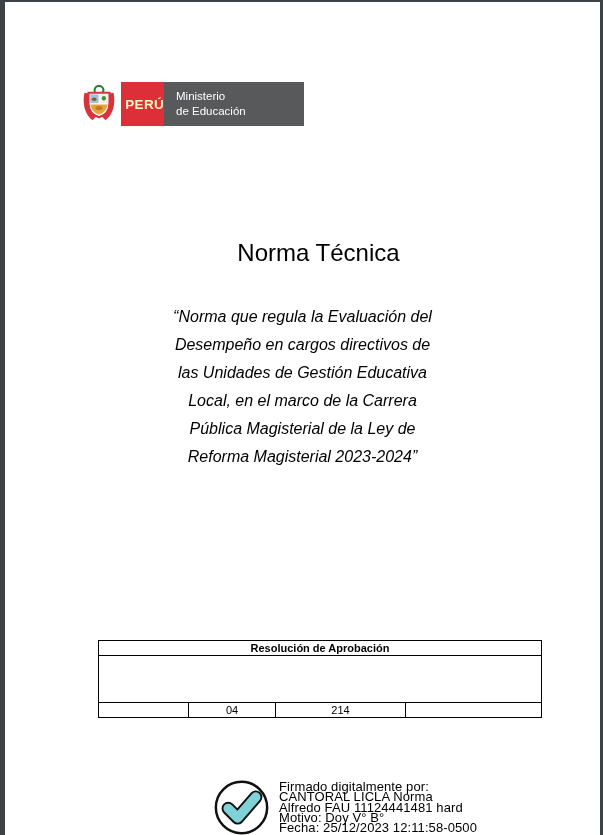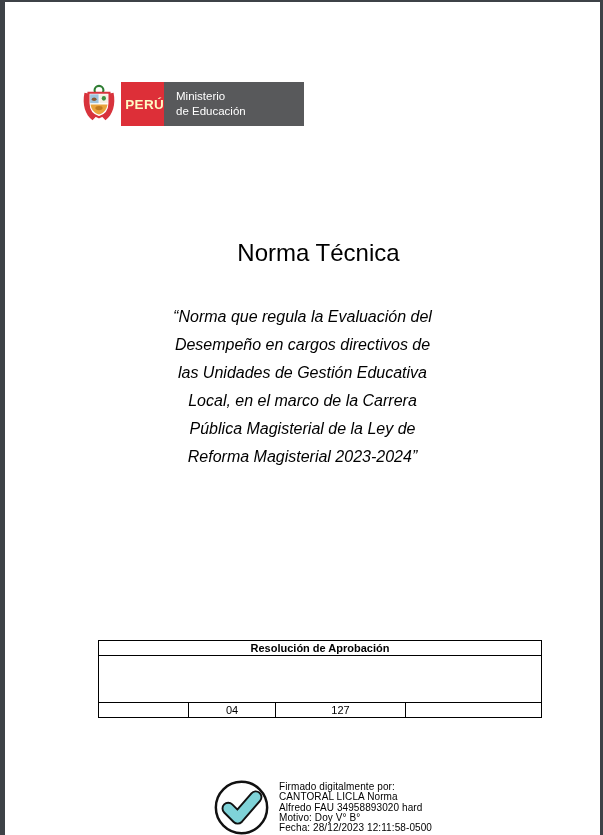--- a/index.html
+++ b/index.html
@@ -60,21 +60,21 @@
   }
   table.approval td.tbl-title { font-weight:bold; }
   table.approval tr.empty-row td { height:47px; }
   table.approval tr.head-row td { font-weight:bold; }
   
   .stamp {
     position:absolute; left:208px; top:777px;
     display:flex; align-items:flex-start; gap:9px;
   }
   .stamp-text {
-    font-size:10px; line-height:10.3px; padding-top:3px;
+    font-size:13px; line-height:10.3px; padding-top:3px;
     letter-spacing:0.1px;
   }
 </style>
 </head>
 <body>
 
 <div class="page">
 
   <div class="banner">
     <div class="coat">
@@ -121,34 +121,34 @@
     <tbody>
       <tr>
         <td colspan="4" class="tbl-title">Resolución de Aprobación</td>
       </tr>
       <tr class="empty-row">
         <td colspan="4"></td>
       </tr>
       <tr>
         <td></td>
         <td>04</td>
-        <td>127</td>
+        <td>214</td>
         <td></td>
       </tr>
     </tbody>
   </table>
 
   <div class="stamp">
     <svg width="57" height="57" viewBox="0 0 60 60" aria-hidden="true">
       <circle cx="30" cy="30" r="27" fill="#ffffff" stroke="#111111" stroke-width="2.6"></circle>
       <path d="M16 31 L26 41 L45 19" fill="none" stroke="#111111" stroke-width="14" stroke-linecap="round" stroke-linejoin="round"></path>
       <path d="M16 31 L26 41 L45 19" fill="none" stroke="#7fd3d8" stroke-width="10" stroke-linecap="round" stroke-linejoin="round"></path>
     </svg>
     <div class="stamp-text">
       <div>Firmado digitalmente por:</div>
       <div>CANTORAL LICLA Norma</div>
-      <div>Alfredo FAU 34958893020 hard</div>
+      <div>Alfredo FAU 11124441481 hard</div>
       <div>Motivo: Doy V° B°</div>
-      <div>Fecha: 28/12/2023 12:11:58-0500</div>
+      <div>Fecha: 25/12/2023 12:11:58-0500</div>
     </div>
   </div>
 
 </div>
 
 </body></html>

